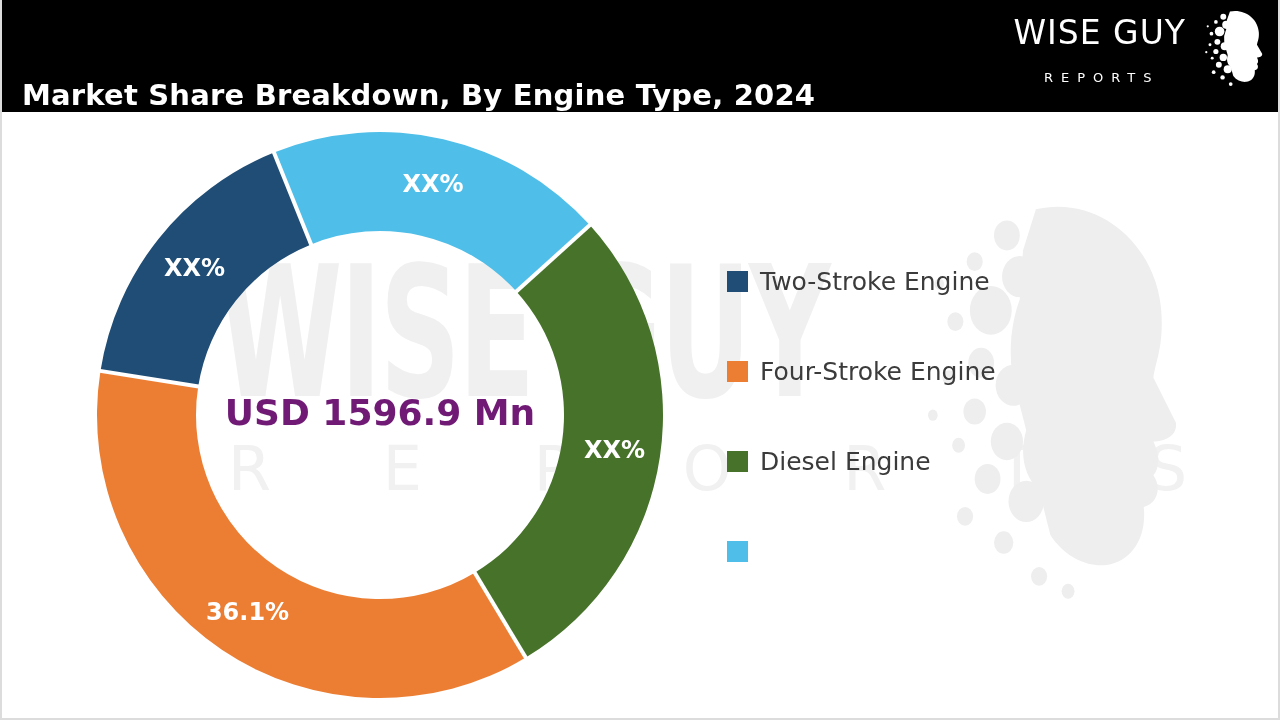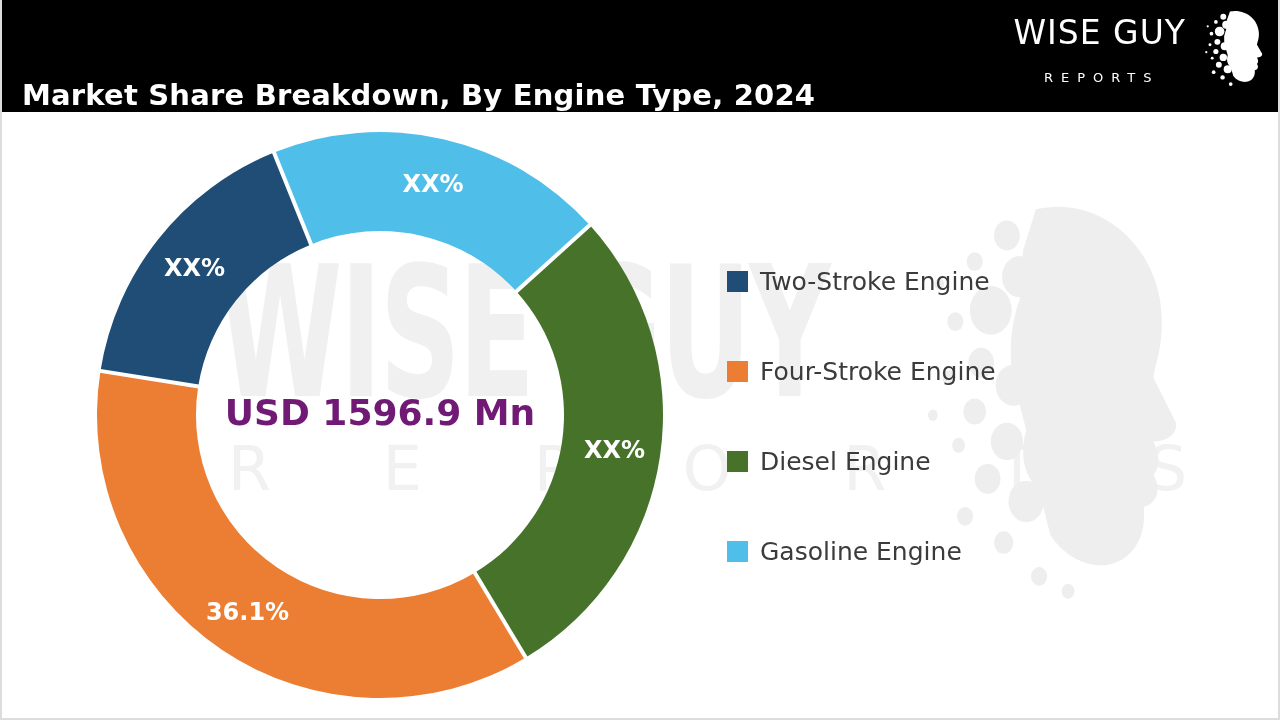--- a/index.html
+++ b/index.html
@@ -96,21 +96,20 @@
       <li class="legend-item">
         <span class="legend-swatch" style="background: rgb(236, 126, 51);"></span>
         <span class="legend-label">Four-Stroke Engine</span>
       </li>
       <li class="legend-item">
         <span class="legend-swatch" style="background: rgb(70, 115, 41);"></span>
         <span class="legend-label">Diesel Engine</span>
       </li>
       <li class="legend-item">
         <span class="legend-swatch" style="background: rgb(79, 190, 232);"></span>
-        <span class="legend-label">Gasoline Engine</span>
       </li>
     </ul>
 
   <div class="header">
     <div class="page-title">Market Share Breakdown, By Engine Type, 2024</div>
     <div class="brand">
       <div class="brand-text">
         <div class="brand-line1">WISE GUY</div>
         <div class="brand-line2">REPORTS</div>
       </div>

